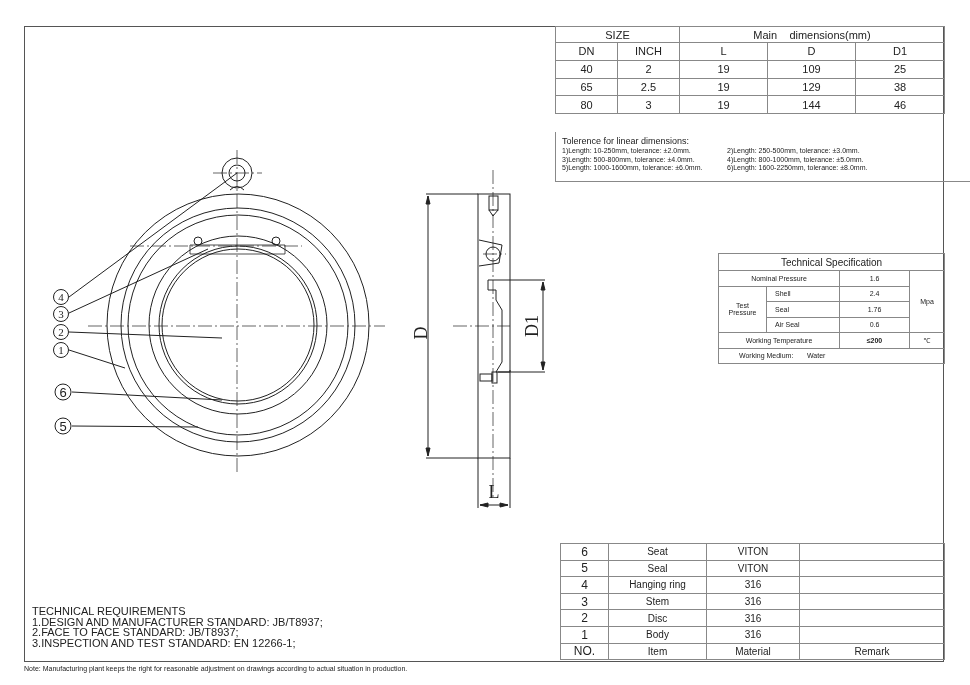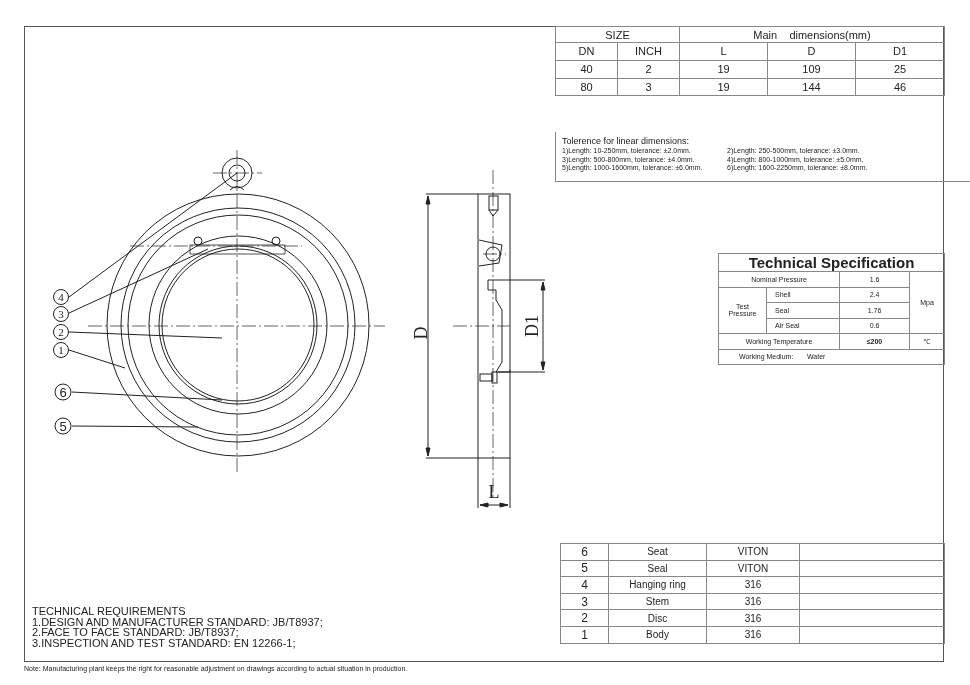--- a/index.html
+++ b/index.html
@@ -8,21 +8,21 @@
   table{border-collapse:collapse;position:absolute;table-layout:fixed;padding-left:27px;}
   td{border:1px solid #777;text-align:center;padding:0;white-space:nowrap;overflow:hidden;}
   .size-table{left:555px;top:26px;width:389px;font-size:11px;}
   .size-table td{height:16.8px;border-color:#888;}
   .size-table tr:first-child td{height:15px;}
   .tol{position:absolute;left:555px;top:132px;width:468px;height:50px;border:1px solid #888;box-sizing:border-box;border-top:none;padding:4px 6px;font-size:7px;line-height:8.5px;}
   .tol .t-title{font-size:9px;line-height:11px;}
   .tol .grid{display:grid;grid-template-columns:165px 1fr;}
   .spec-table{left:718px;top:253px;width:226px;font-size:7px;}
   .spec-table td{height:14.5px;border-color:#888;}
-  .spec-table .spec-head{font-size:15px;height:16px;font-weight:bold;}
+  .spec-table .spec-head{font-size:10px;height:16px;}
   .spec-table .left{text-align:left;padding-left:8px;}
   .spec-table .medium{text-align:left;padding-left:20px;}
   .parts-table{left:560px;top:543px;width:384px;font-size:10px;}
   .parts-table td{height:15.6px;border-color:#888;}
   .parts-table .num{font-size:12px;}
   .tech-req{position:absolute;left:32px;top:606px;font-size:11px;line-height:10.5px;}
   .note{position:absolute;left:24px;top:665px;font-size:7px;}
   svg.drawing{position:absolute;left:0;top:0;}
 </style>
 </head>
@@ -142,20 +142,27 @@
     <td>D1</td>
   </tr>
   <tr>
     <td>40</td>
         <td>2</td>
         <td>19</td>
         <td>109</td>
         <td>25</td>
   </tr>
   <tr>
+    <td>65</td>
+        <td>2.5</td>
+        <td>19</td>
+        <td>129</td>
+        <td>38</td>
+  </tr>
+  <tr>
     <td>80</td>
         <td>3</td>
         <td>19</td>
         <td>144</td>
         <td>46</td>
   </tr>
 </tbody>
   </table>
 
 <div class="tol">
@@ -251,20 +258,26 @@
         <td>Disc</td>
         <td>316</td>
         <td></td>
       </tr>
   <tr>
         <td class="num">1</td>
         <td>Body</td>
         <td>316</td>
         <td></td>
       </tr>
+  <tr>
+    <td class="num">NO.</td>
+    <td>Item</td>
+    <td>Material</td>
+    <td>Remark</td>
+  </tr>
 </tbody>
   </table>
 
 <div class="tech-req">
   <div>TECHNICAL REQUIREMENTS</div>
   <div>1.DESIGN AND MANUFACTURER STANDARD: JB/T8937;</div>
   <div>2.FACE TO FACE STANDARD: JB/T8937;</div>
   <div>3.INSPECTION AND TEST STANDARD: EN 12266-1;</div>
 </div>
 

